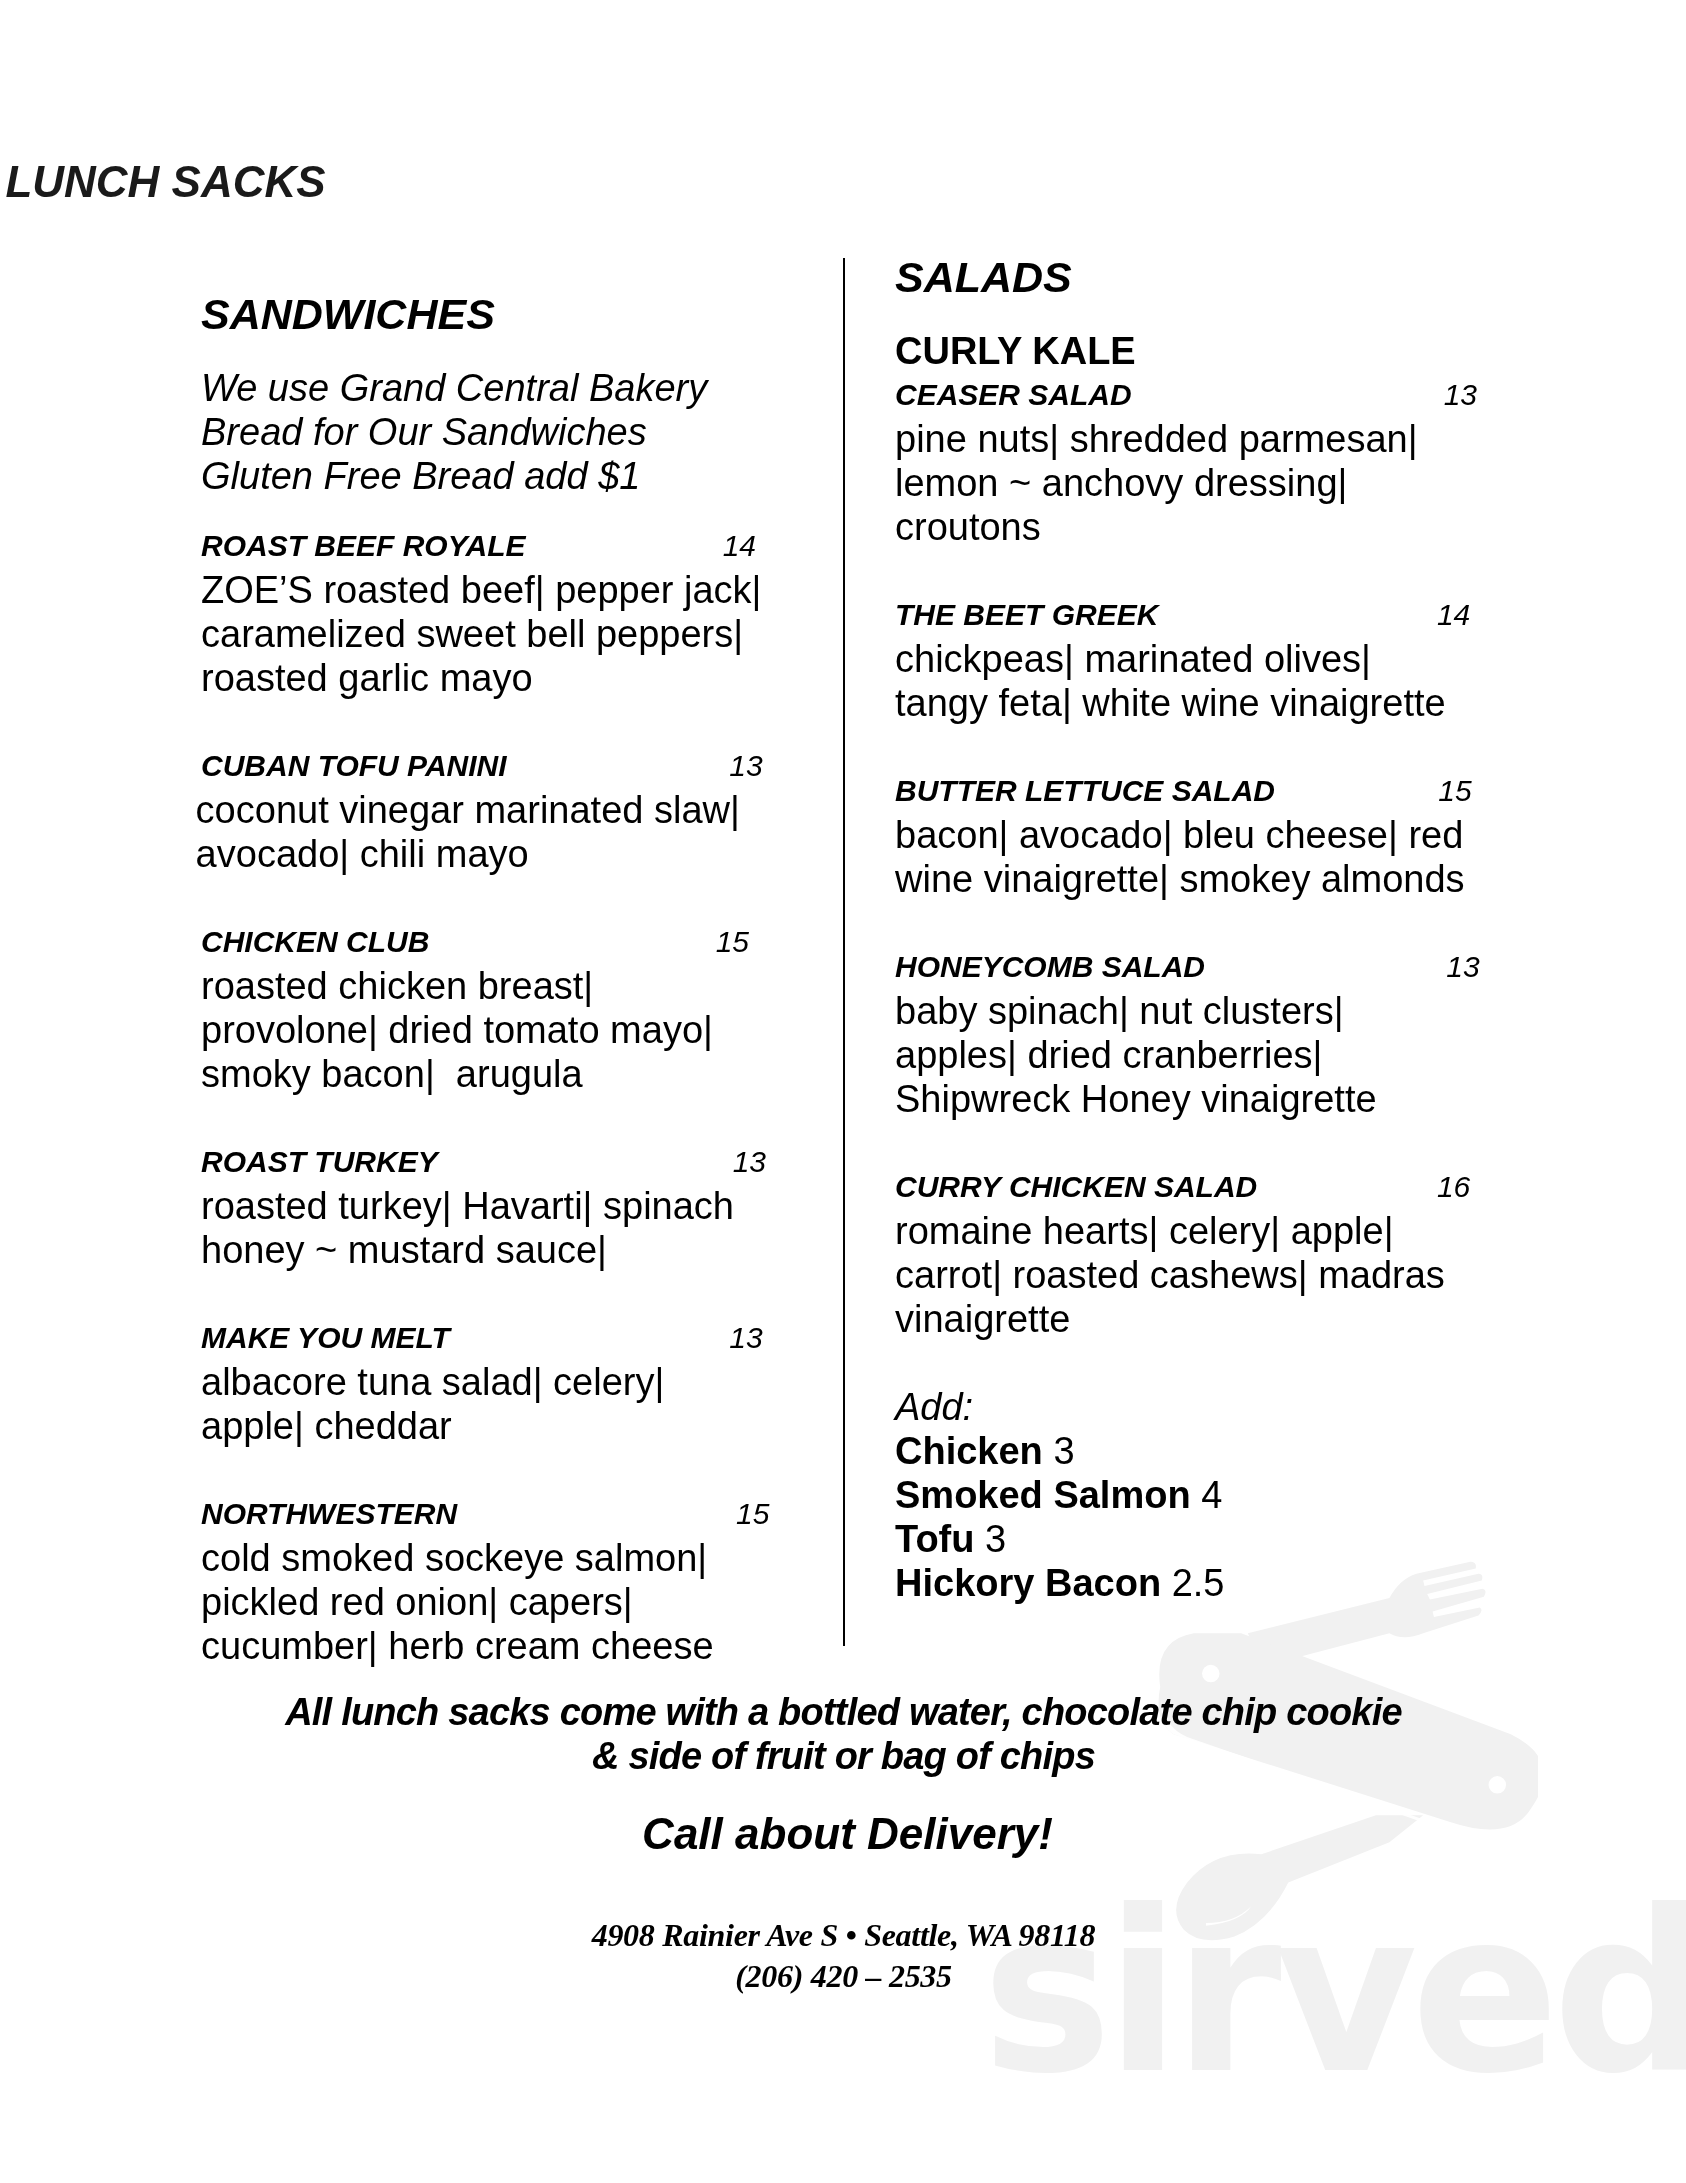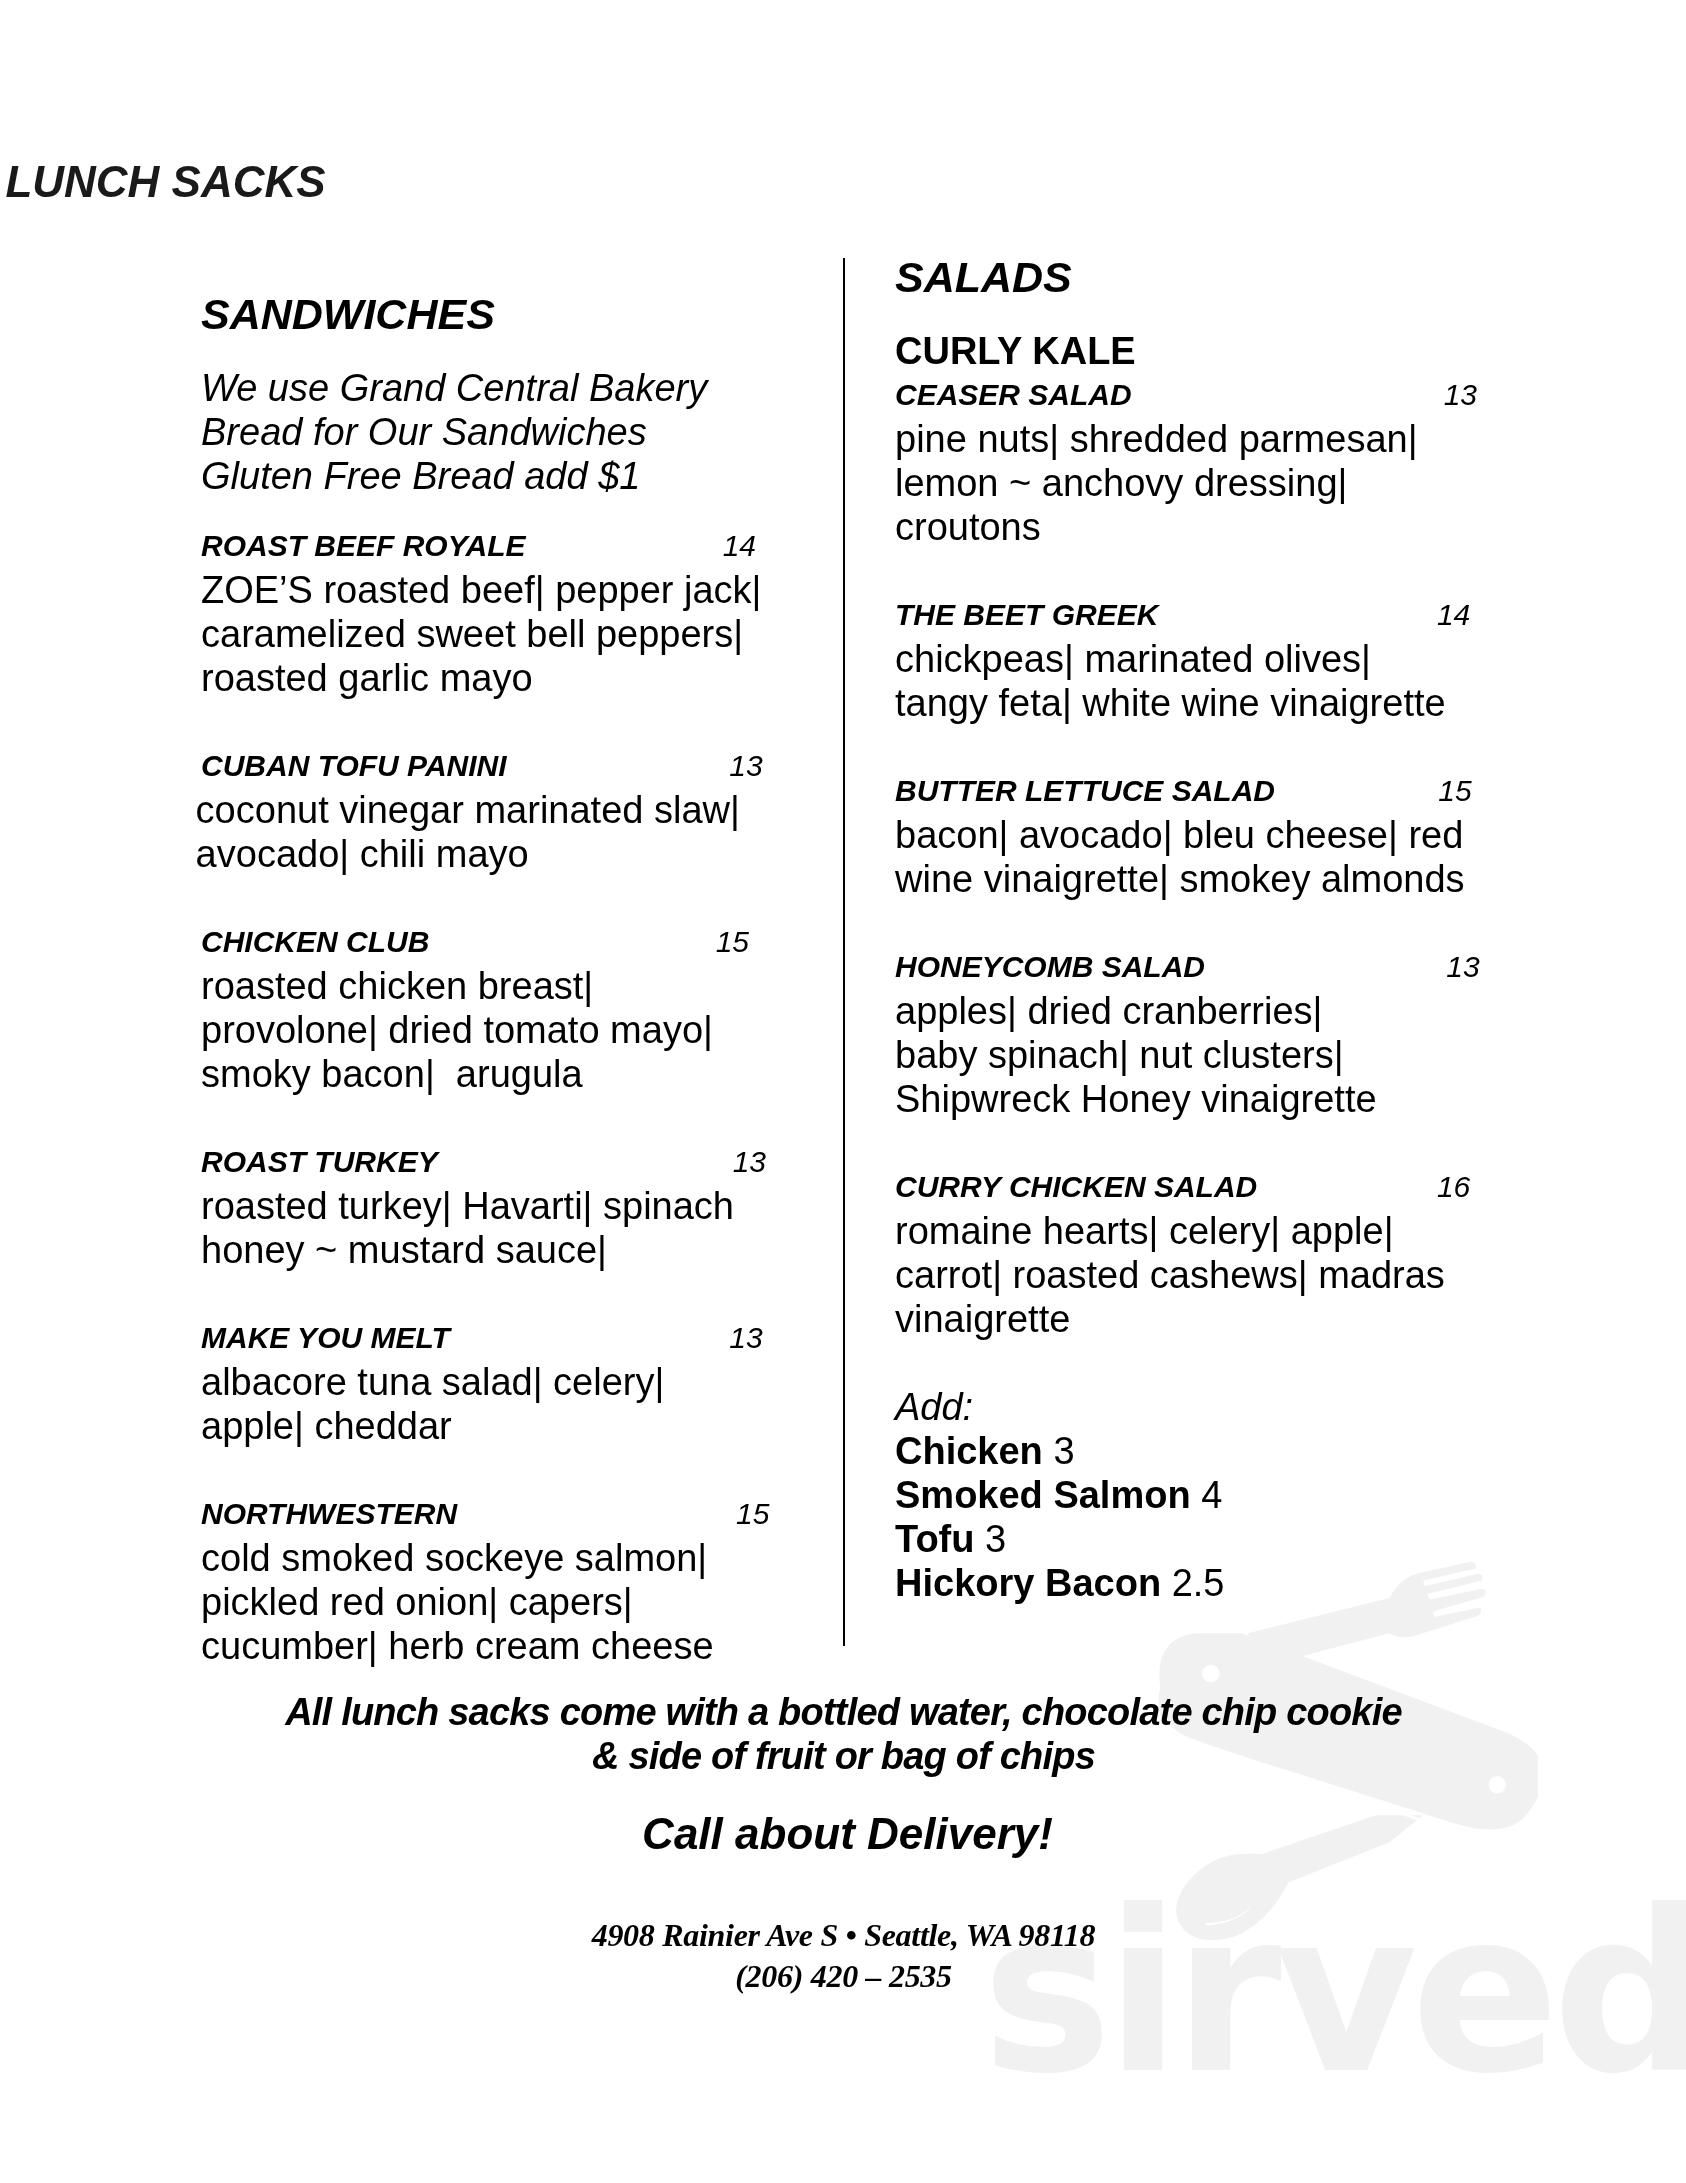--- a/index.html
+++ b/index.html
@@ -185,22 +185,22 @@
         <div>wine vinaigrette| smokey almonds</div>
       </div>
     </div>
 
     <div class="item">
       <div class="item-head">
         <span class="item-name">HONEYCOMB SALAD</span>
         <span class="item-price" style="margin-right:-4.7px">13</span>
       </div>
       <div class="item-desc">
+        <div>baby spinach| nut clusters|</div>
         <div>apples| dried cranberries|</div>
-        <div>baby spinach| nut clusters|</div>
         <div>Shipwreck Honey vinaigrette</div>
       </div>
     </div>
 
     <div class="item">
       <div class="item-head">
         <span class="item-name">CURRY CHICKEN SALAD</span>
         <span class="item-price" style="margin-right:4.7px">16</span>
       </div>
       <div class="item-desc">

